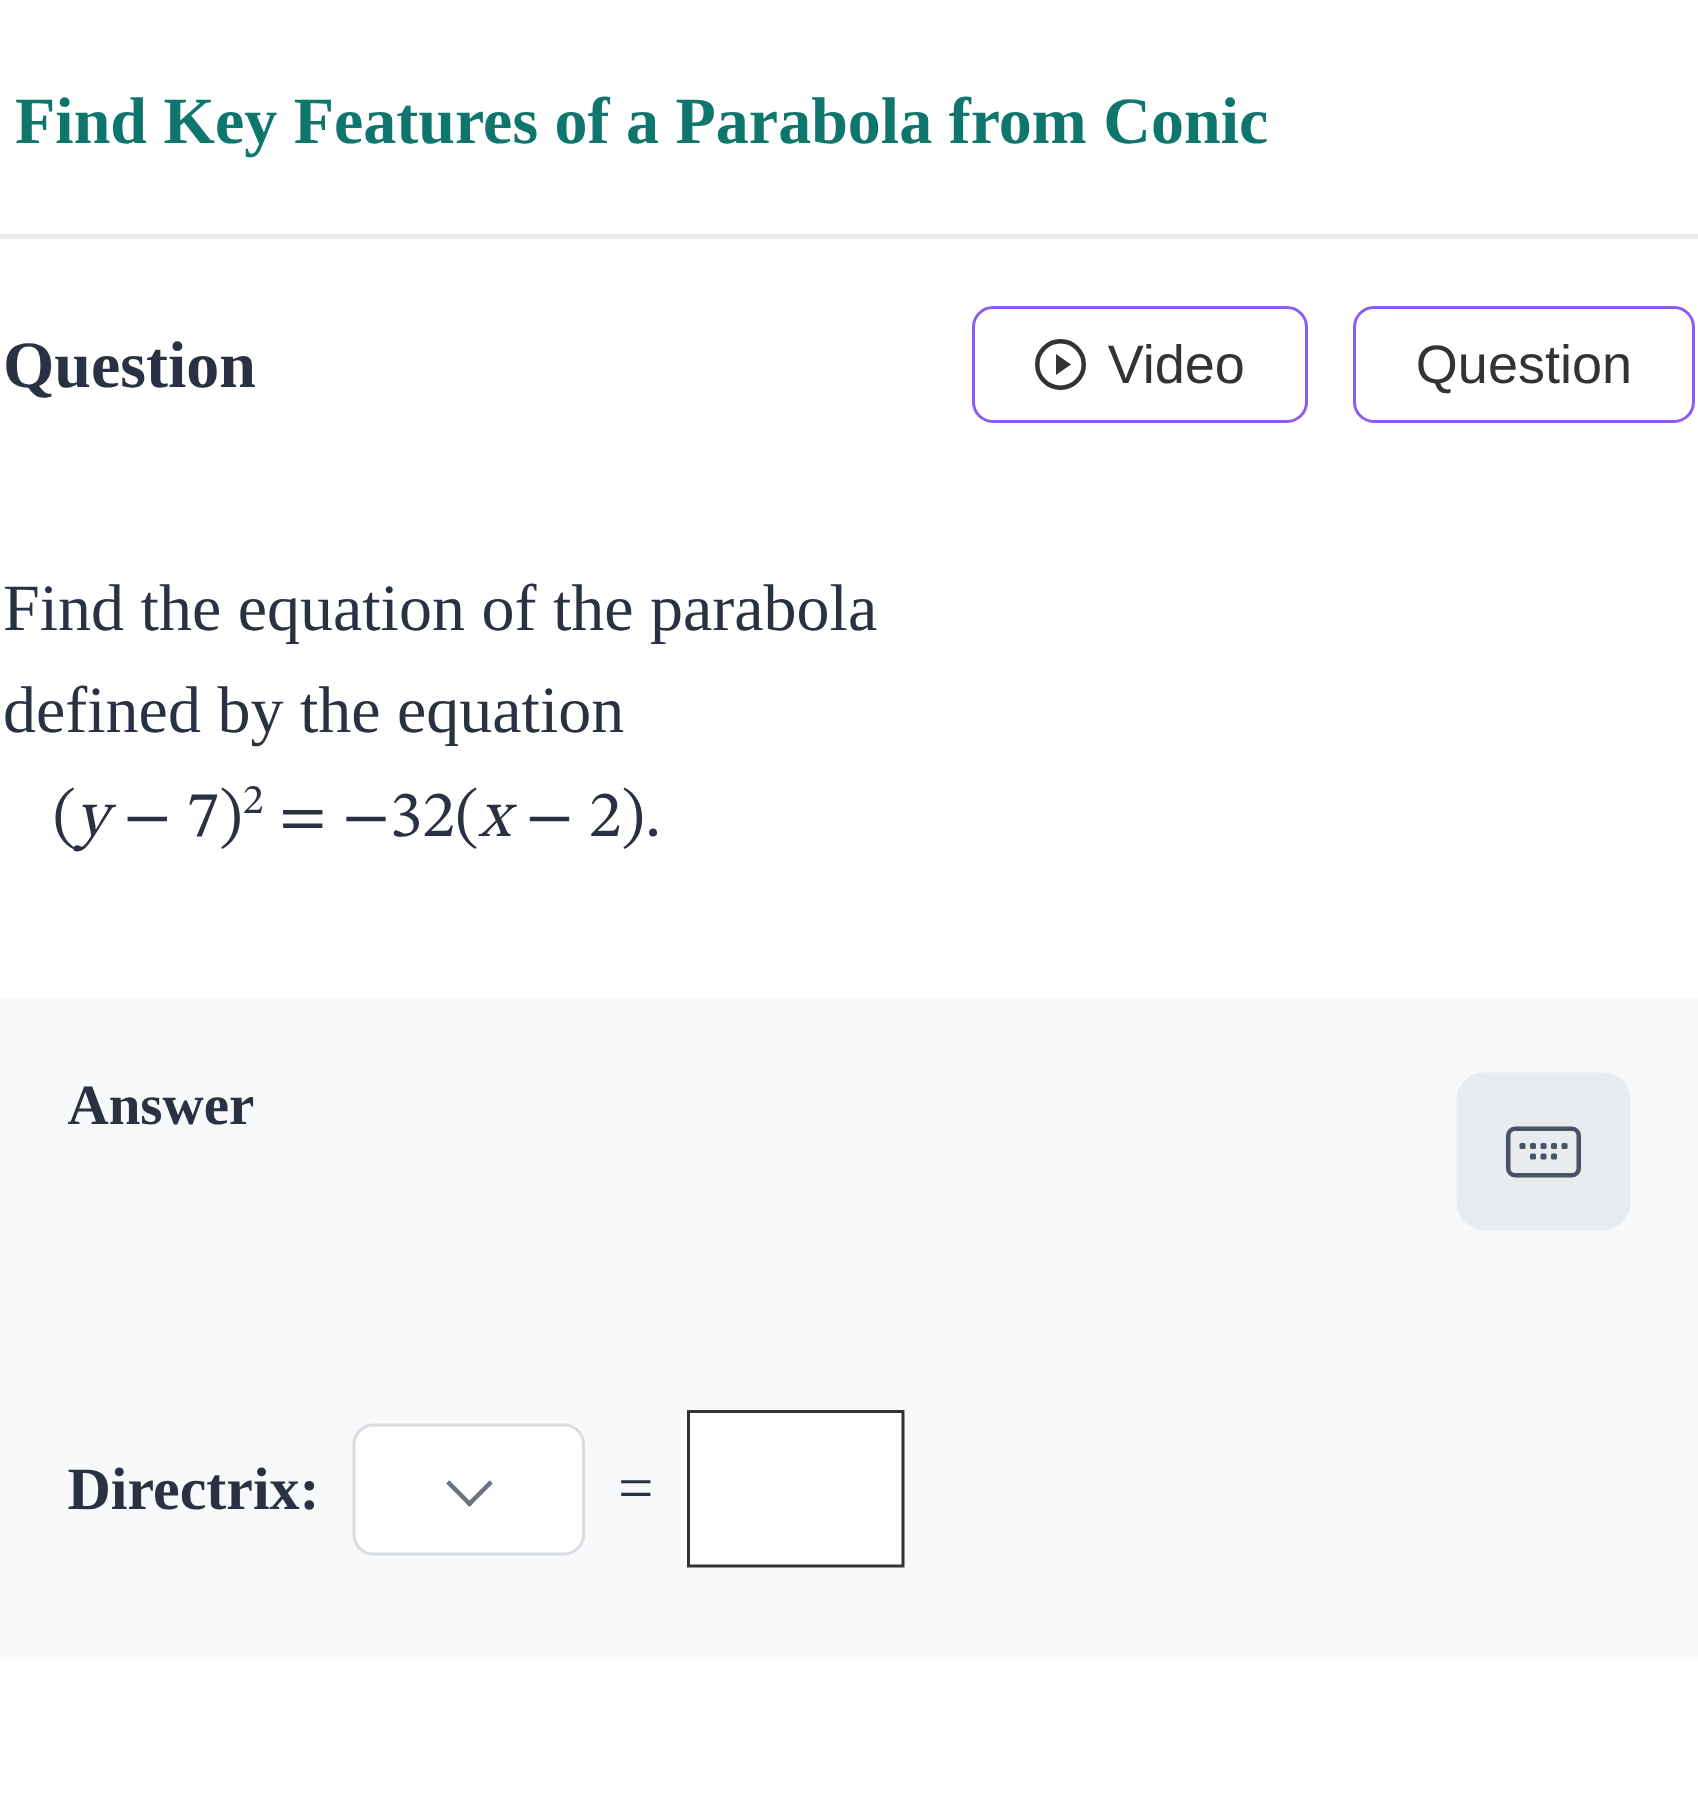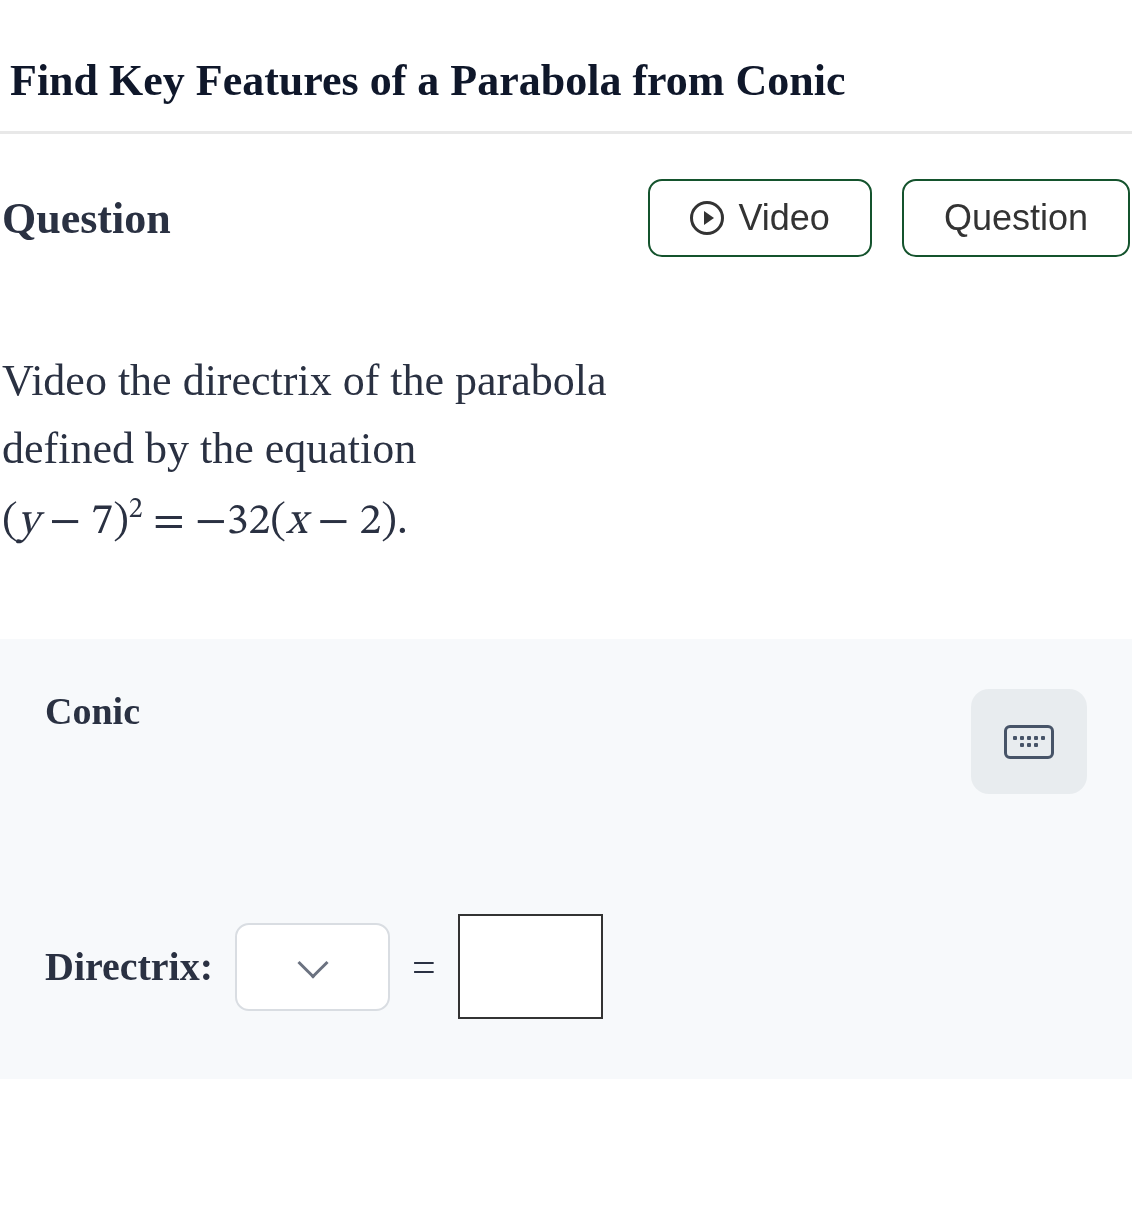--- a/index.html
+++ b/index.html
@@ -10,22 +10,22 @@
     body {
       font-family: Georgia, 'Times New Roman', serif;
       background: #ffffff;
       color: #2a2f3a;
       width: 1132px;
       overflow: hidden;
     }
     .title {
       font-size: 44px;
       font-weight: bold;
-      padding: 55px 10px 25px 10px;
-      color: #0f172a;
+      padding: 55px 10px 50px 10px;
+      color: #0f766e;
     }
     .divider {
       border-bottom: 3px solid #e8e8e8;
       margin-bottom: 45px;
     }
     .question-row {
       display: flex;
       align-items: center;
       padding: 0 2px;
       margin-bottom: 90px;
@@ -37,21 +37,21 @@
       color: #2a3142;
       flex: 0 0 auto;
       margin-right: auto;
       text-align: center;
     }
     .action-btn {
       display: inline-flex;
       align-items: center;
       justify-content: center;
       gap: 14px;
-      border: 2px solid #14532d;
+      border: 2px solid #8b5cf6;
       border-radius: 14px;
       background: #fff;
       font-size: 36px;
       padding: 16px 40px;
       cursor: pointer;
       font-family: -apple-system, 'Segoe UI', sans-serif;
       color: #333;
     }
     .play-icon-circle {
       width: 34px;
@@ -77,20 +77,21 @@
       color: #2a3142;
       font-family: Georgia, 'Times New Roman', serif;
     }
     .equation {
       font-family: 'Cambria Math', 'STIX Two Math', 'Times New Roman', serif;
       font-size: 44px;
       margin-top: 10px;
       padding: 0 2px;
       color: #2a3142;
       font-style: italic;
+      margin-left: 33px;
     }
     .equation .paren, .equation .num, .equation .op {
       font-style: normal;
     }
     .equation .sup {
       vertical-align: super;
       font-size: 28px;
       font-style: normal;
     }
     .answer-panel {
@@ -203,31 +204,31 @@
       <span class="play-triangle"></span>
     </span>
     <span>Video</span>
   </button>
   <button class="action-btn">
     <span>Question</span>
   </button>
 </div>
 
 <div class="question-text">
-  <span>Video the directrix of the parabola</span><br>
+  <span>Find the equation of the parabola</span><br>
   <span>defined by the equation</span>
 </div>
 <div class="equation">
   <span class="paren">(</span>y <span class="op">−</span> <span class="num">7</span><span class="paren">)</span><span class="sup">2</span> <span class="op">=</span> <span class="op">−</span><span class="num">32</span><span class="paren">(</span>x <span class="op">−</span> <span class="num">2</span><span class="paren">).</span>
 </div>
 
 <div class="answer-panel">
   <div class="answer-header-row">
     <div>
-      <div class="answer-label">Conic</div>
+      <div class="answer-label">Answer</div>
     </div>
     <button class="keyboard-btn">
       <span class="keyboard-icon">
         <span class="keyboard-dot"></span>
           <span class="keyboard-dot"></span>
           <span class="keyboard-dot"></span>
           <span class="keyboard-dot"></span>
         <span class="keyboard-dot"></span>
           <span class="keyboard-dot"></span>
           <span class="keyboard-dot"></span>

